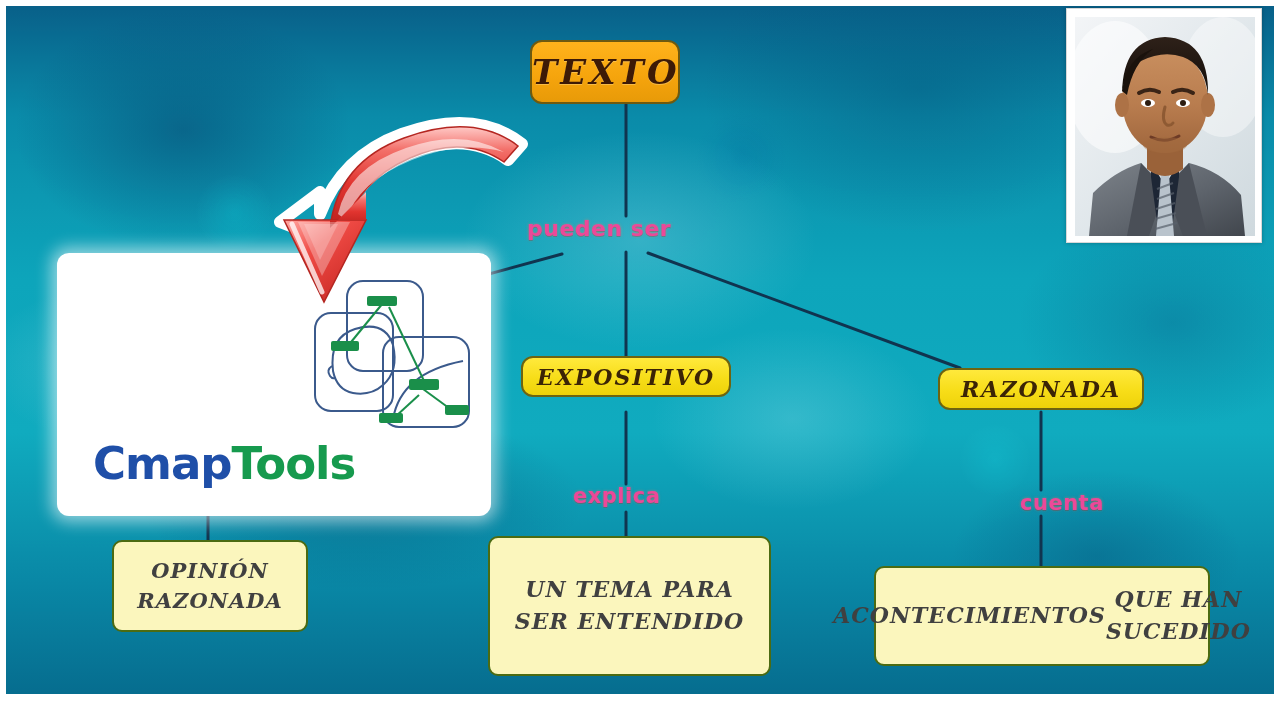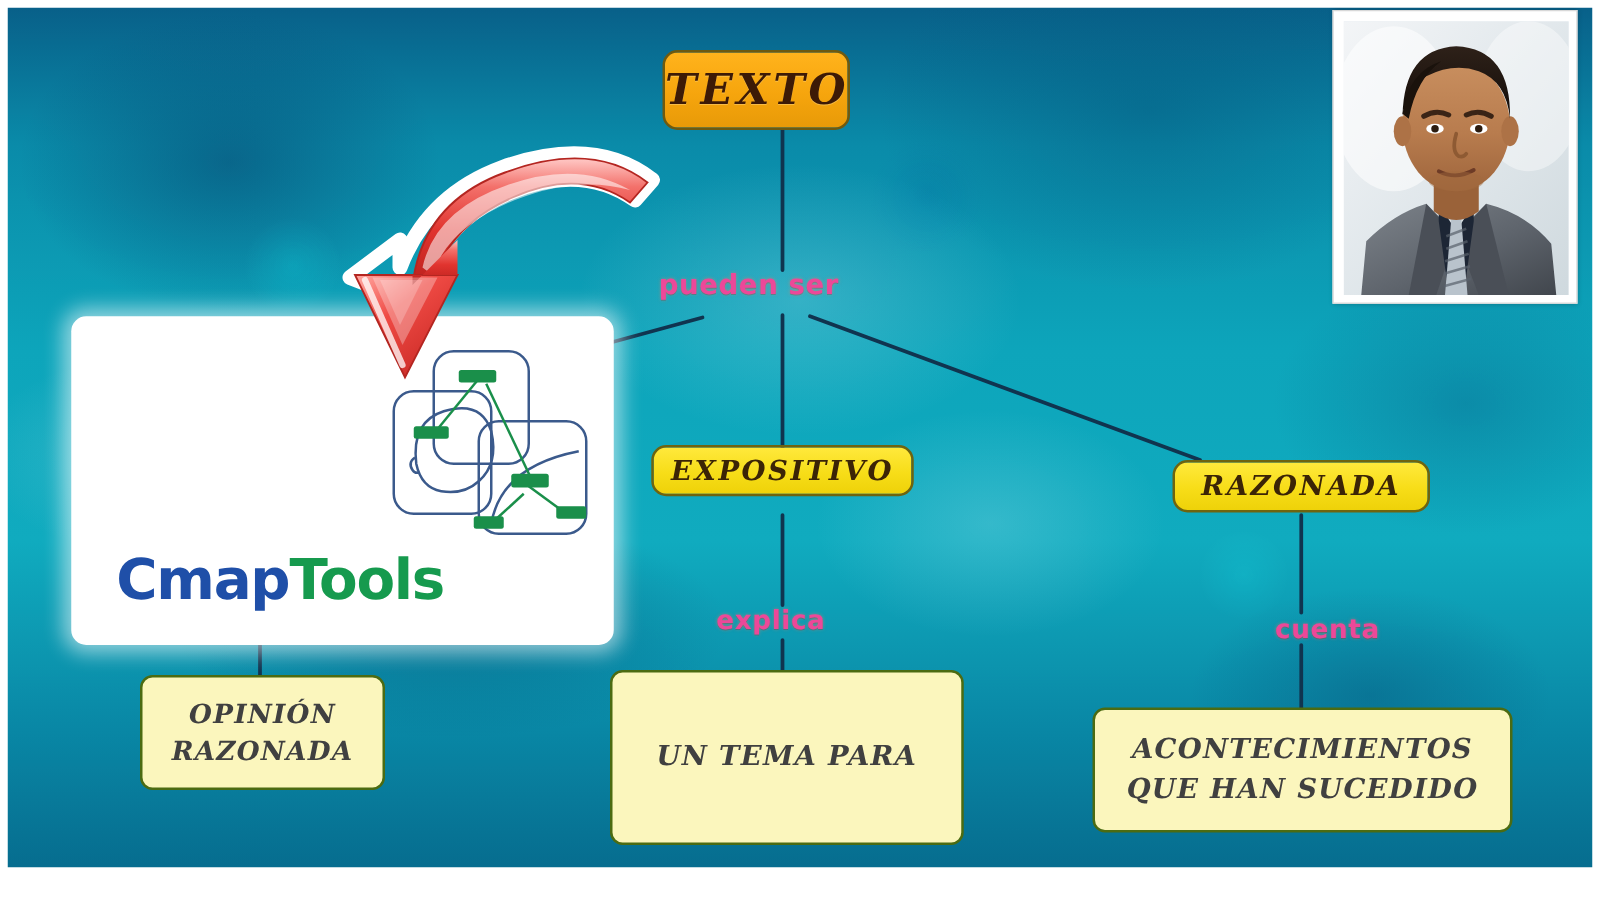--- a/index.html
+++ b/index.html
@@ -162,23 +162,24 @@
     <span>cuenta</span>
   </div>
 
   <div class="node node-leaf" style="left:112px;top:540px;width:196px;height:92px;font-size:21px;flex-direction:column;">
     <span>OPINIÓN</span>
     <span>RAZONADA</span>
   </div>
 
   <div class="node node-leaf" style="left:488px;top:536px;width:283px;height:140px;font-size:22px;flex-direction:column;">
     <span>UN TEMA PARA</span>
-  </div>
-
-  <div class="node node-leaf" style="left:874px;top:566px;width:336px;height:100px;font-size:22px;flex-direction:column;">
+    <span>SER ENTENDIDO</span>
+  </div>
+
+  <div class="node node-leaf" style="left:874px;top:566px;width:336px;height:100px;font-size:22px;flex-direction:row;">
     <span>ACONTECIMIENTOS</span>
     <span>QUE HAN SUCEDIDO</span>
   </div>
 
   <div id="logo-card">
 
     <svg id="logo-art" viewBox="0 0 270 180">
       <g fill="none" stroke="#3b5a8c" stroke-width="2">
         <rect x="140" y="10" width="76" height="90" rx="16"></rect>
         <rect x="108" y="42" width="78" height="98" rx="16"></rect>

